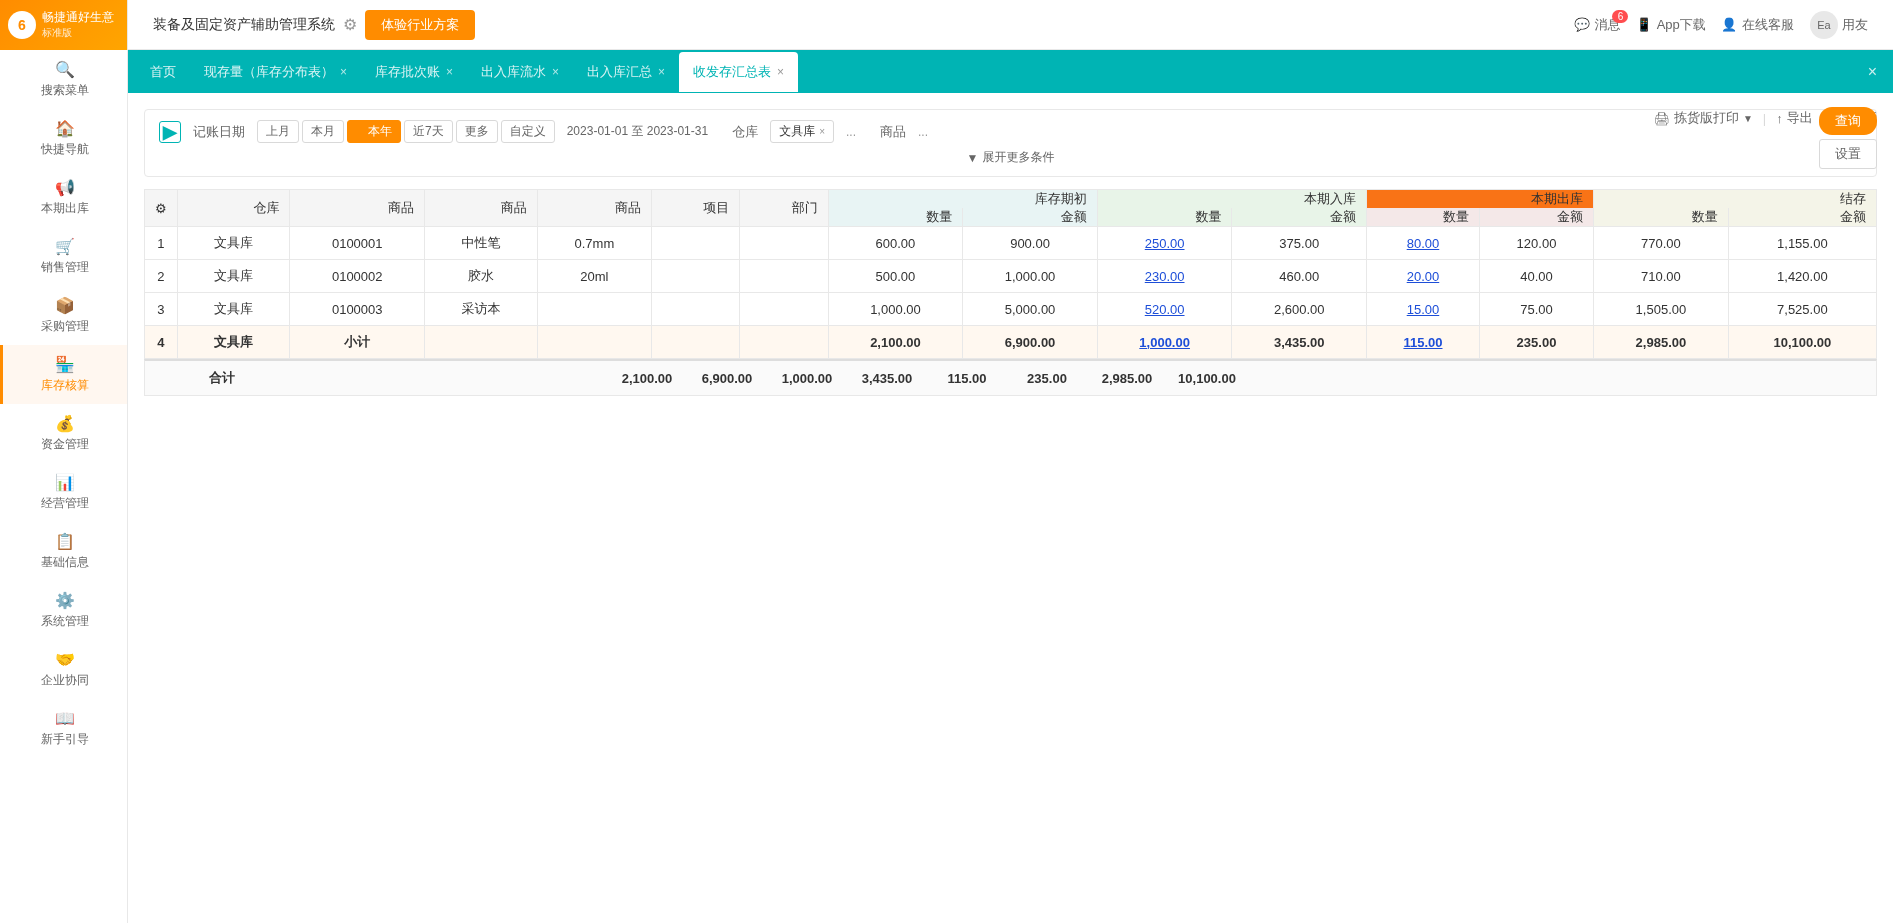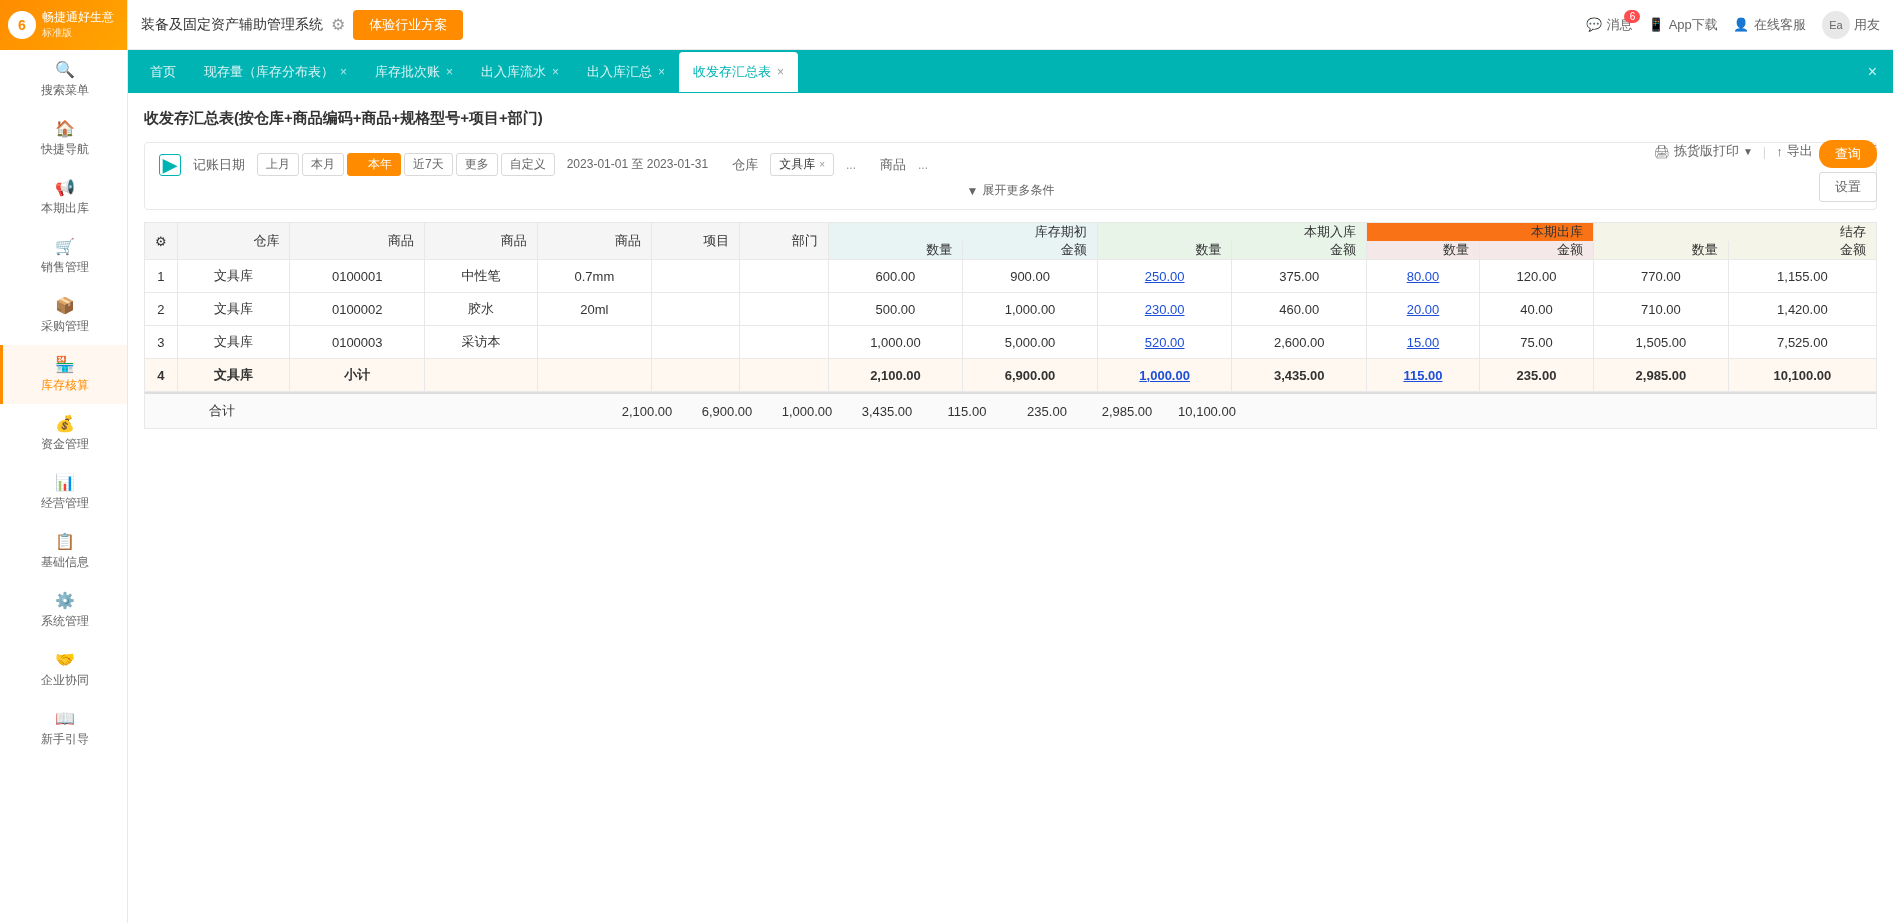--- a/index.html
+++ b/index.html
@@ -16,21 +16,21 @@
     .sidebar-logo-sub { font-size: 10px; color: rgba(255,255,255,0.8); }
     .sidebar-nav { flex: 1; overflow-y: auto; }
     .sidebar-item { display: flex; flex-direction: column; align-items: center; padding: 10px 4px; cursor: pointer; color: #666; font-size: 12px; gap: 3px; border-left: 3px solid transparent; }
     .sidebar-item.active { background: #fff7f0; color: #ff8c00; border-left-color: #ff8c00; }
     .sidebar-item-icon { font-size: 16px; }
 
     
     .main { flex: 1; display: flex; flex-direction: column; overflow: hidden; }
 
     
-    .topbar { background: #fff; height: 50px; display: flex; align-items: center; justify-content: space-between; padding: 0 13px; border-bottom: 1px solid #e8e8e8; flex-shrink: 0; }
+    .topbar { background: #fff; height: 50px; display: flex; align-items: center; justify-content: space-between; padding: 0 25px; border-bottom: 1px solid #e8e8e8; flex-shrink: 0; }
     .topbar-left { display: flex; align-items: center; gap: 8px; }
     .topbar-title { font-size: 14px; color: #333; }
     .topbar-settings { color: #999; cursor: pointer; font-size: 16px; }
     .topbar-trial-btn { background: #ff8c00; color: #fff; border: none; padding: 6px 16px; border-radius: 4px; cursor: pointer; font-size: 13px; }
     .topbar-right { display: flex; align-items: center; gap: 16px; color: #666; font-size: 13px; }
     .topbar-right-item { display: flex; align-items: center; gap: 4px; cursor: pointer; position: relative; }
     .badge { position: absolute; top: -6px; right: -8px; background: #ff4d4f; color: #fff; border-radius: 10px; font-size: 10px; padding: 1px 4px; min-width: 16px; text-align: center; }
     .user-avatar { width: 28px; height: 28px; background: #e8e8e8; border-radius: 50%; display: flex; align-items: center; justify-content: center; font-size: 11px; color: #666; }
 
     
@@ -196,21 +196,20 @@
       <div class="tab active">
         <span>收发存汇总表</span>
         <span class="tab-close">×</span>
       </div>
       <span class="tab-close-main">×</span>
     </div>
 
     <div class="content">
       <div class="page-panel">
 
-        <div class="page-title">收发存汇总表(按仓库+商品编码+商品+规格型号+项目+部门)</div>
 
         <div style="position:relative; margin-bottom:8px;">
 
           <div style="position:absolute; right:0; top:0; display:flex; gap:10px; align-items:center; z-index:2;">
             <div class="action-btn">
               <span>🖨</span>
               <span>拣货版打印</span>
               <span style="font-size:10px;">▼</span>
             </div>
             <span class="action-btn-sep">|</span>
@@ -354,21 +353,21 @@
         <td><strong>3,435.00</strong></td>
         <td class="link-val"><strong>115.00</strong></td>
         <td><strong>235.00</strong></td>
         <td><strong>2,985.00</strong></td>
         <td><strong>10,100.00</strong></td>
       </tr>
               </tbody>
           </table>
         </div>
 
-        <div style="border:1px solid #e8e8e8; border-top: 2px solid #ddd; background:#fafafa; display:flex; align-items:flex-end; padding: 8px 10px; font-size:13px; font-weight:normal; margin-top:0;">
+        <div style="border:1px solid #e8e8e8; border-top: 2px solid #ddd; background:#fafafa; display:flex; align-items:flex-end; padding: 8px 10px; font-size:13px; font-weight:bold; margin-top:0;">
           <div style="display:flex; flex:1; align-items:center; gap:0;">
             <span style="min-width:32px; text-align:center;"></span>
             <span style="min-width:70px; text-align:center;">合计</span>
             <span style="min-width:90px; text-align:center;"></span>
             <span style="min-width:80px; text-align:center;"></span>
             <span style="min-width:60px; text-align:center;"></span>
             <span style="min-width:60px; text-align:center;"></span>
             <span style="min-width:60px; text-align:center;"></span>
             <span style="min-width:80px; text-align:center;">2,100.00</span>
             <span style="min-width:80px; text-align:center;">6,900.00</span>

